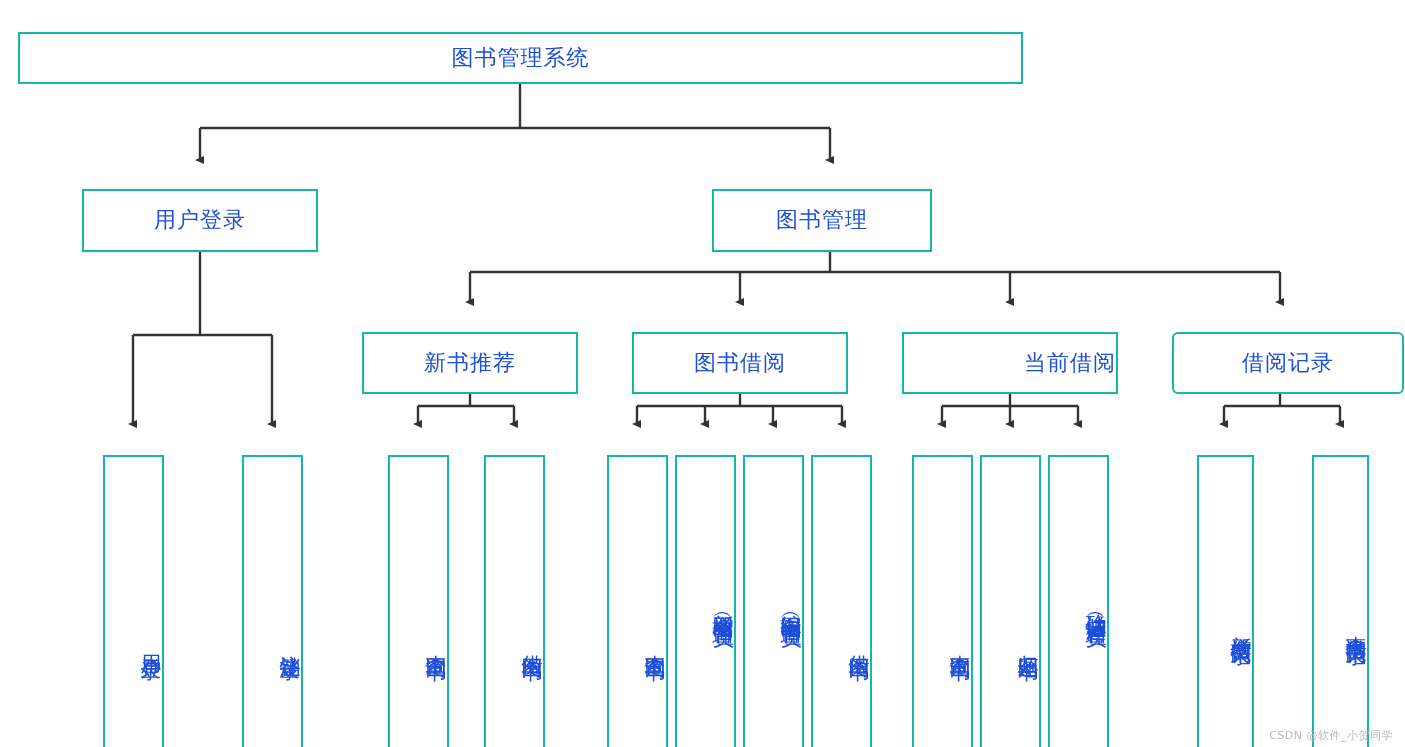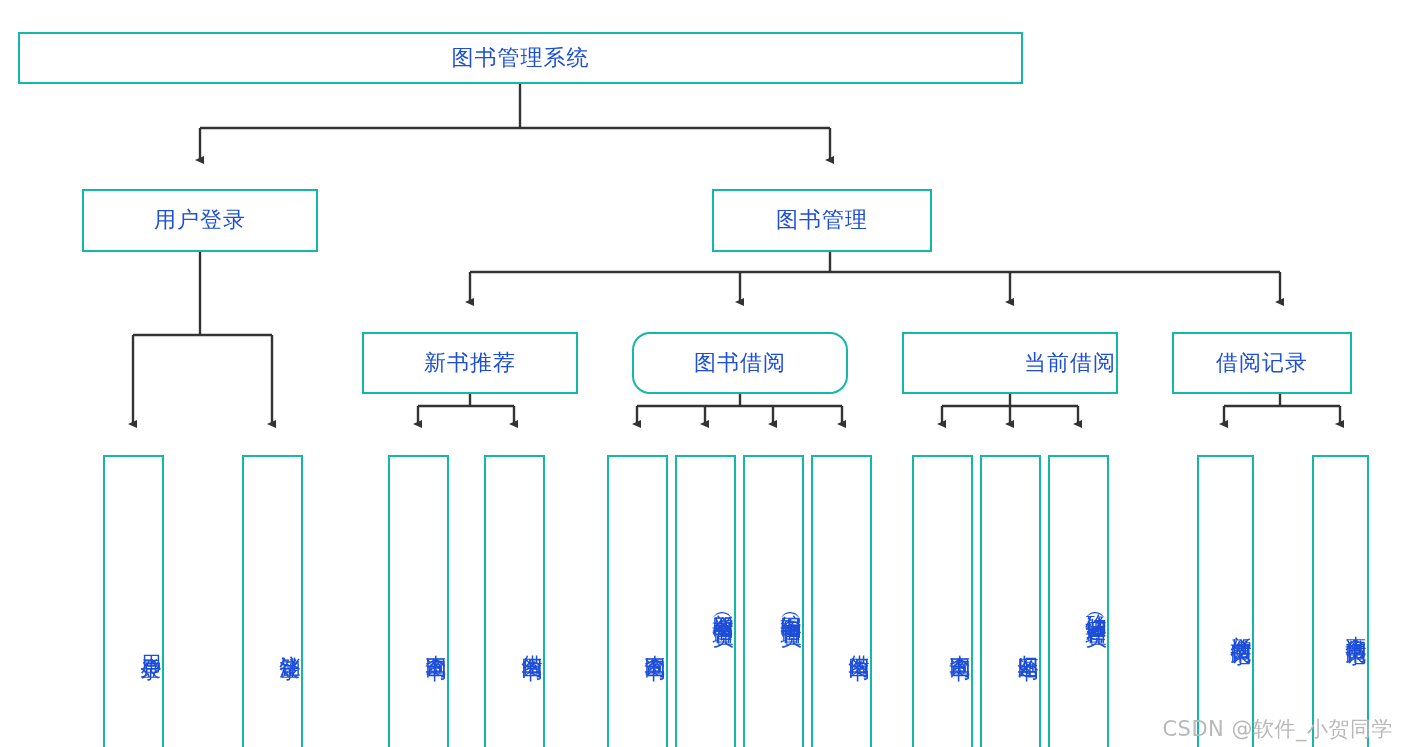--- a/index.html
+++ b/index.html
@@ -62,21 +62,21 @@
     white-space: pre-line;
   }
   .node.vert .label {
     writing-mode: vertical-rl;
     text-orientation: upright;
   }
   #watermark {
     position: absolute;
     right: 12px;
     bottom: 4px;
-    font-size: 21px;
+    font-size: 11px;
     color: #b9b9b9;
     letter-spacing: 0.5px;
     white-space: nowrap;
     user-select: none;
   }
 </style>
 </head>
 <body>
 
 <div id="canvas">
@@ -138,27 +138,27 @@
   <div class="node horiz" style="left:82px; top:170px; width:236px; height:63px;">
     <span class="label">用户登录</span>
   </div>
   <div class="node horiz" style="left:712px; top:170px; width:220px; height:63px;">
     <span class="label">图书管理</span>
   </div>
 
   <div class="node horiz" style="left:362px; top:313px; width:216px; height:62px;">
     <span class="label">新书推荐</span>
   </div>
-  <div class="node horiz" style="left:632px; top:313px; width:216px; height:62px;border-radius:18px;">
+  <div class="node horiz" style="left:632px; top:313px; width:216px; height:62px;">
     <span class="label">图书借阅</span>
   </div>
   <div class="node horiz" style="left:902px; top:313px; width:216px; height:62px;justify-content:flex-end;">
     <span class="label">当前借阅</span>
   </div>
-  <div class="node horiz" style="left:1172px; top:313px; width:180px; height:62px;">
+  <div class="node horiz" style="left:1172px; top:313px; width:232px; height:62px;border-radius:6px;">
     <span class="label">借阅记录</span>
   </div>
 
   <div class="node vert" style="left:103px; top:436px; width:61px; height:299px; padding-top:74px;">
     <span class="label">用户登录</span>
   </div>
   <div class="node vert" style="left:242px; top:436px; width:61px; height:299px; padding-top:74px;">
     <span class="label">注销登录</span>
   </div>
 

